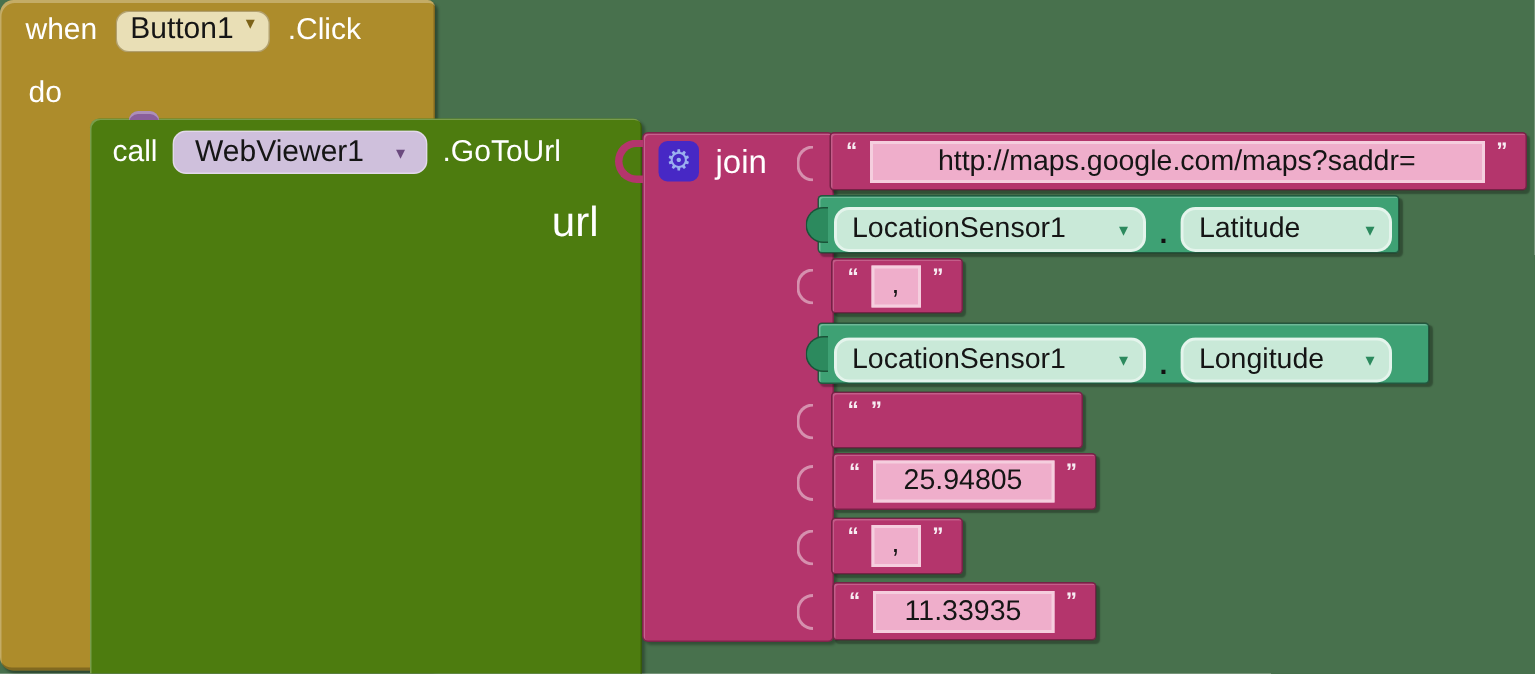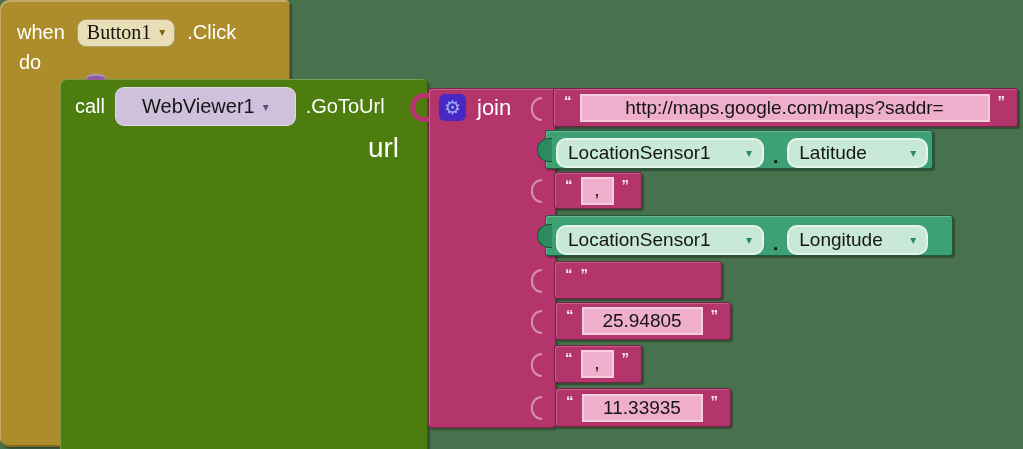--- a/index.html
+++ b/index.html
@@ -10,30 +10,30 @@
   }
   .block { position: absolute; box-sizing: border-box; }
 
   
   .gold-block {
     left: 0; top: 0; width: 290px; height: 447px;
     background: #ad8c2b; border-radius: 9px 5px 5px 9px;
     box-shadow: inset 1px 2px 0 rgba(255,255,255,.28), inset -1px -2px 0 rgba(0,0,0,.25), 2px 2px 2px rgba(0,0,0,.35);
   }
   .when-row {
-    position: absolute; left: 0; top: 12px; height: 41px; width: 290px;
+    position: absolute; left: 0; top: 0; height: 41px; width: 290px;
     display: flex; align-items: center; gap: 12px; padding-left: 17px;
     color: #fff; font-size: 20px; box-sizing: border-box;
   }
   .do-label { position: absolute; left: 19px; top: 51px; color: #fff; font-size: 20px; }
   .gold-field {
     background: #e9dfb6; border: 1px solid rgba(110,85,20,.45); border-radius: 9px;
     min-width: 96px; height: 28px; padding: 0 9px; display: inline-flex;
-    align-items: center; justify-content: space-between; gap: 8px;
-    color: #151515; font-size: 20px; box-sizing: border-box; font-family: Liberation Serif, serif;
+    align-items: flex-start; justify-content: space-between; gap: 8px;
+    color: #151515; font-size: 20px; box-sizing: border-box;
   }
   .gold-arrow { color: #7d6318; font-size: 12px; }
 
   
   .purple-block {
     left: 60px; top: 41px; width: 368px; height: 386px;
     background: #4d7c0f; border-radius: 6px;
     box-shadow: inset 1px 1px 0 rgba(255,255,255,.25), inset -1px -1px 0 rgba(0,0,0,.28), 2px 2px 2px rgba(0,0,0,.3);
     margin-top: 38px;
   }
@@ -46,21 +46,21 @@
     position: absolute; left: 26px; bottom: -7px; width: 20px; height: 7px;
     background: #8a5f9b; border-radius: 0 0 7px 7px;
     box-shadow: inset 0 -2px 0 rgba(0,0,0,.25);
   }
   .call-row {
     display: flex; align-items: center; gap: 10px;
     padding: 8px 0 0 15px; color: #fff; font-size: 20px;
   }
   .purple-field {
     background: #cfc0dc; border: 1px solid rgba(255,255,255,.4); border-radius: 9px;
-    min-width: 170px; height: 39px; padding: 0 26px; display: inline-flex;
+    min-width: 170px; height: 29px; padding: 0 14px; display: inline-flex;
     align-items: center; justify-content: space-between; gap: 8px;
     color: #151515; font-size: 20px; box-sizing: border-box;
   }
   .purple-arrow { color: #6b4a7e; font-size: 12px; }
   .url-label { position: absolute; right: 29px; top: 53px; color: #fff; font-size: 28px; }
 
   
   .join-block {
     left: 428px; top: 88px; width: 128px; height: 340px;
     background: #b4356c; border: 1px solid rgba(0,0,0,.3); border-radius: 4px;

